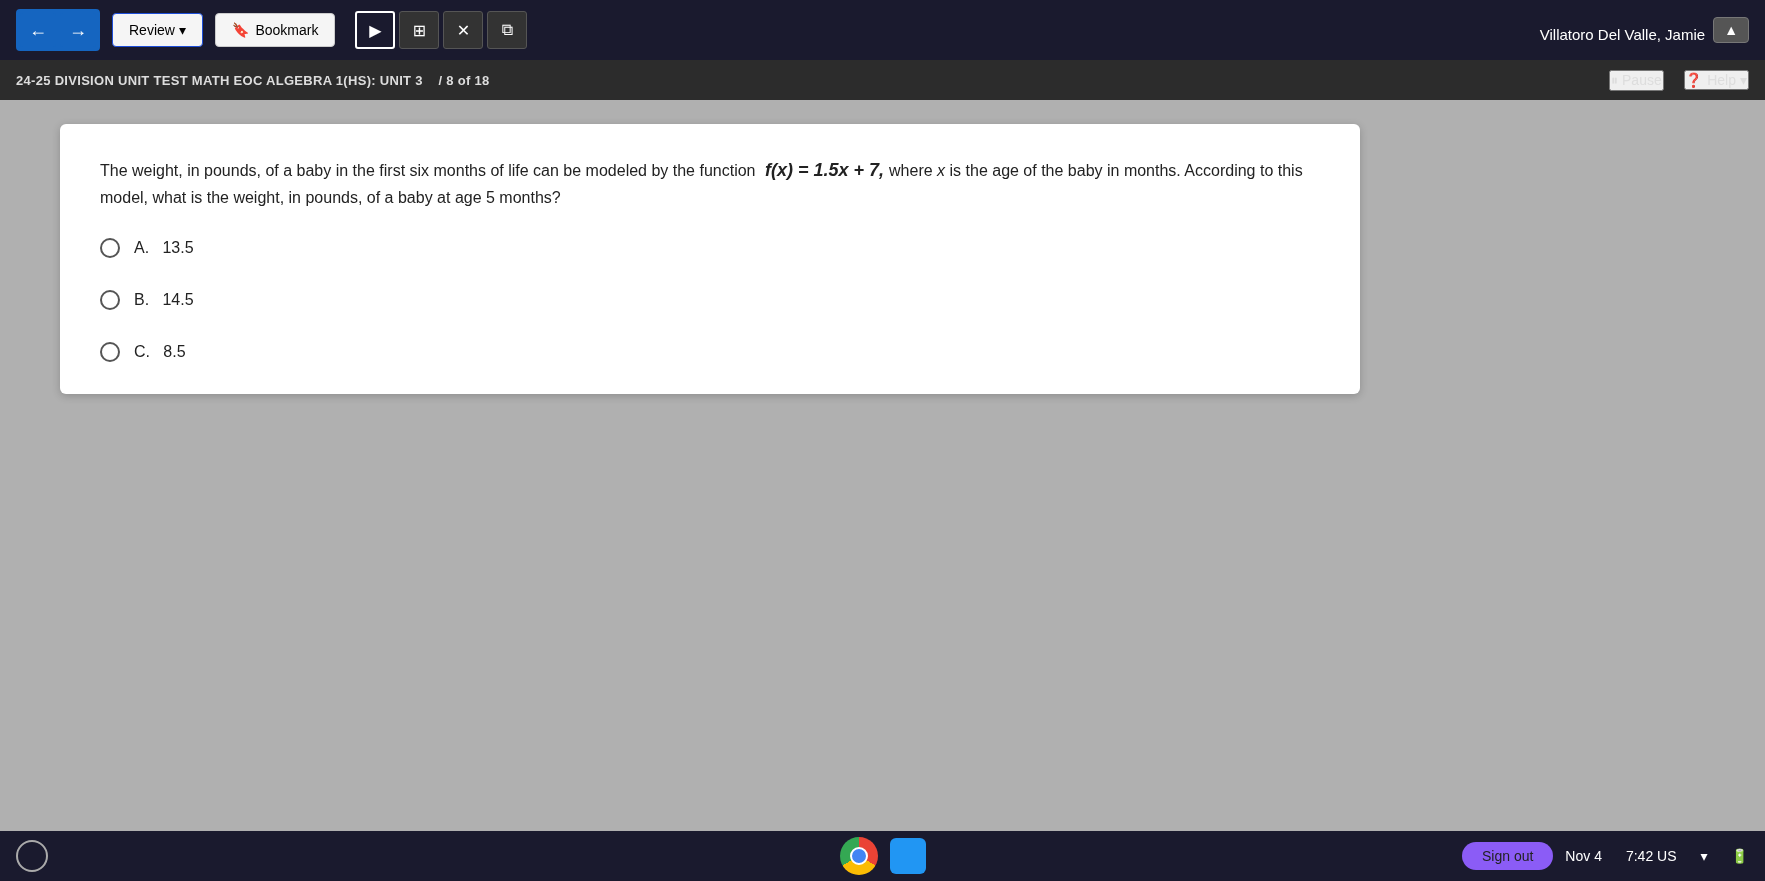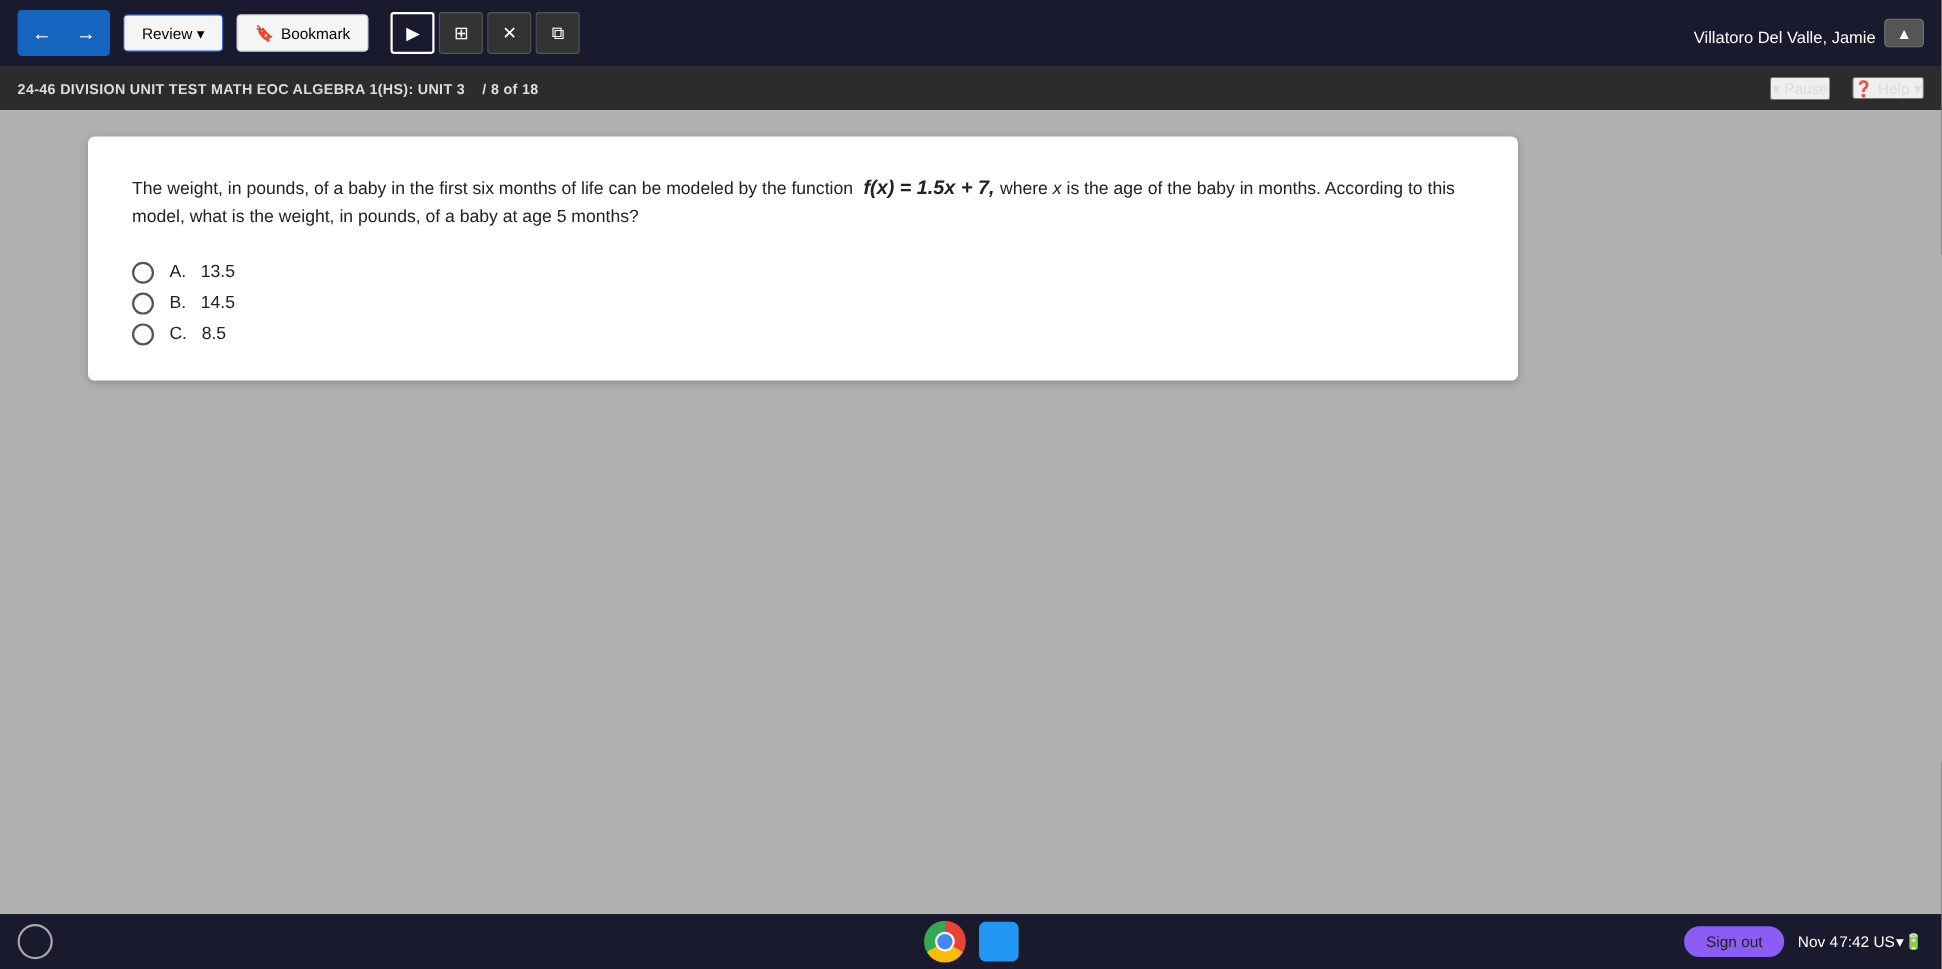--- a/index.html
+++ b/index.html
@@ -158,21 +158,21 @@
       cursor: pointer;
       color: #ddd;
       font-size: 14px;
     }
 
     
     .main-content {
       width: 100%;
       height: calc(881px - 60px - 40px - 50px);
       background: #b0b0b0;
-      padding: 24px 80px;
+      padding: 24px 60px;
       display: flex;
       flex-direction: column;
     }
 
     .question-card {
       background: white;
       border-radius: 6px;
       padding: 32px 40px;
       box-shadow: 0 2px 8px rgba(0,0,0,0.2);
       max-width: 1300px;
@@ -189,21 +189,21 @@
     .question-text .formula {
       font-style: italic;
       font-size: 18px;
       font-weight: bold;
     }
 
     .options-list {
       list-style: none;
       display: flex;
       flex-direction: column;
-      gap: 8px;
+      gap: 32px;
       justify-content: flex-end;
     }
 
     .option-item {
       display: flex;
       align-items: center;
       gap: 14px;
       cursor: pointer;
     }
 
@@ -312,21 +312,21 @@
       padding: 6px 20px;
       font-size: 14px;
       cursor: pointer;
     }
 
     .date-time {
       color: white;
       font-size: 14px;
       display: flex;
       align-items: center;
-      gap: 1px;
+      gap: 24px;
     }
 
     .math-formula {
       font-size: 17px;
     }
   </style>
 </head>
 <body>
 
 <div class="toolbar">
@@ -363,21 +363,21 @@
   <div class="user-area">
     <span>Villatoro Del Valle, Jamie</span>
     <button class="user-avatar-btn">
       <span>▲</span>
     </button>
   </div>
 </div>
 
 <div class="sub-toolbar">
   <span class="test-title">
-    <span>24-46 DIVISION UNIT TEST MATH EOC ALGEBRA 1(HS): UNIT 3</span>
+    <span>24-25 DIVISION UNIT TEST MATH EOC ALGEBRA 1(HS): UNIT 3</span>
     &nbsp;&nbsp;
     <span>/ 8 of 18</span>
   </span>
   <div class="sub-toolbar-right">
     <button class="pause-btn">
       <span>⏸</span>
       <span>Pause</span>
     </button>
     <button class="help-btn">
       <span>❓</span>

